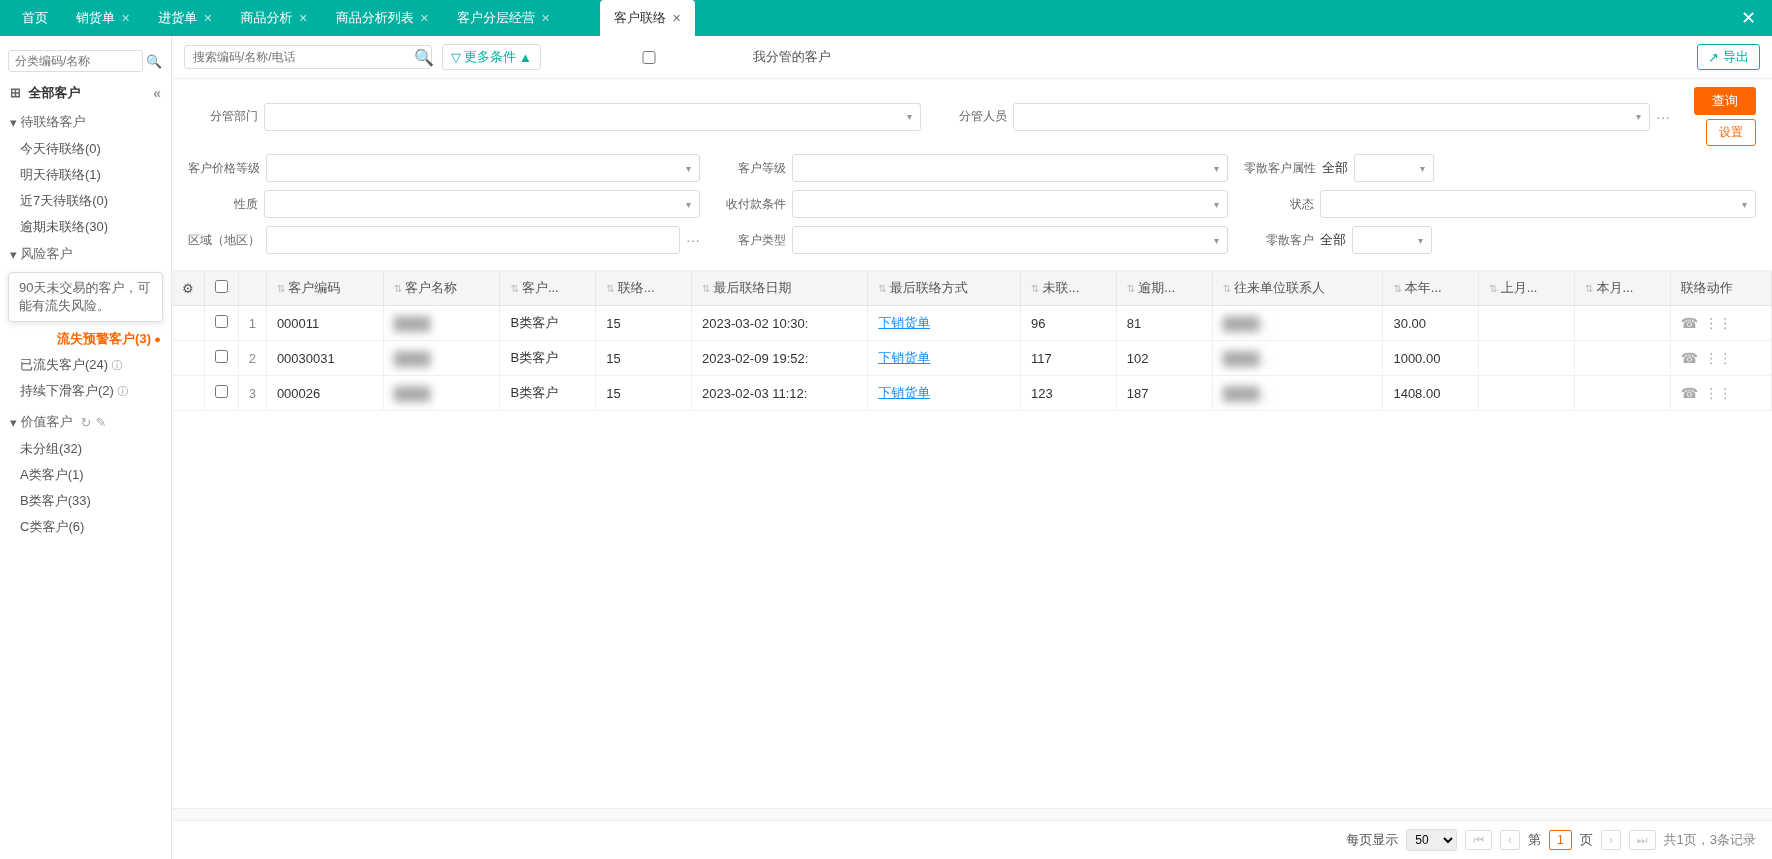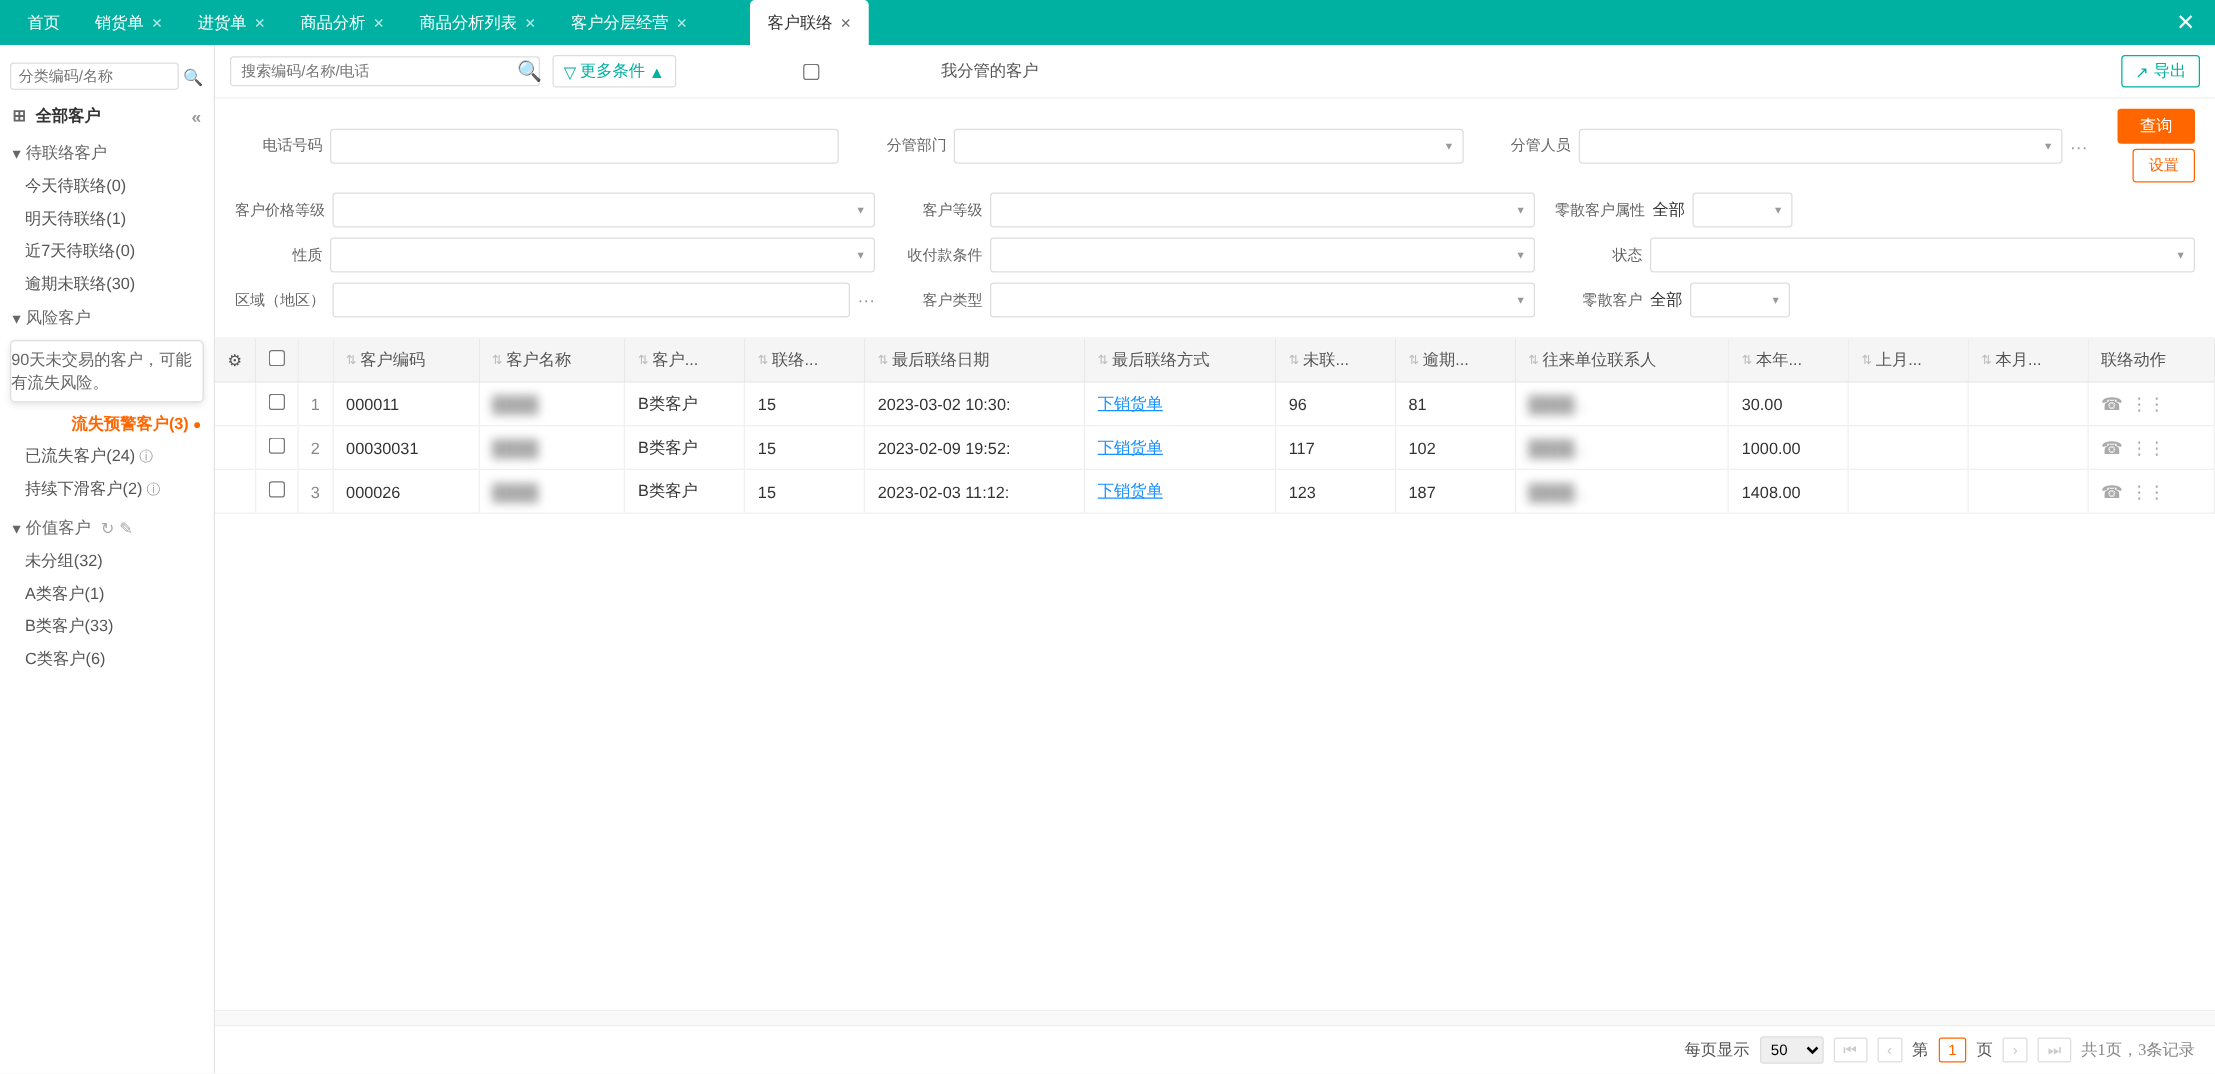--- a/index.html
+++ b/index.html
@@ -104,21 +104,21 @@
       padding: 4px 10px 4px 20px;
       color: #555;
       font-size: 12px;
       cursor: pointer;
       white-space: nowrap;
     }
     .sidebar-item.active { color: #ff6600; font-weight: bold; text-align: right; }
     .tooltip-box {
       background: #fff;
       border: 1px solid #ddd;
-      padding: 6px 0;
+      padding: 6px 10px;
       font-size: 11px;
       color: #666;
       margin: 4px 8px;
       border-radius: 4px;
       box-shadow: 0 2px 6px rgba(0,0,0,0.1);
     }
 
     
     .content {
       flex: 1;
@@ -343,21 +343,21 @@
       font-size: 12px;
     }
     .pagination .page-btn:disabled { color: #ccc; cursor: default; }
     .pagination .current-page {
       border: 1px solid #ff6600;
       color: #ff6600;
       padding: 2px 7px;
       border-radius: 2px;
       font-size: 12px;
     }
-    .pagination .total-info { color: #888; font-family: Liberation Serif, serif; }
+    .pagination .total-info { color: #888; }
 
     
     .table-wrapper::-webkit-scrollbar { height: 8px; width: 8px; }
     .table-wrapper::-webkit-scrollbar-track { background: #f1f1f1; }
     .table-wrapper::-webkit-scrollbar-thumb { background: #ccc; border-radius: 4px; }
 
     .blurred-text {
       display: inline-block;
       filter: blur(4px);
       user-select: none;
@@ -491,24 +491,20 @@
       <div class="filter-export">
         <span>↗</span>
         <span>导出</span>
       </div>
     </div>
 
     <div class="adv-filter">
 
       <div class="adv-filter-row">
         <div class="adv-filter-cell">
-          <label>电话号码</label>
-          <input type="text" style="">
-        </div>
-        <div class="adv-filter-cell">
           <label>分管部门</label>
           <div class="adv-select">
             <span></span>
             <span class="chev">▾</span>
           </div>
         </div>
         <div class="adv-filter-cell">
           <label>分管人员</label>
           <div class="adv-select">
             <span></span>

